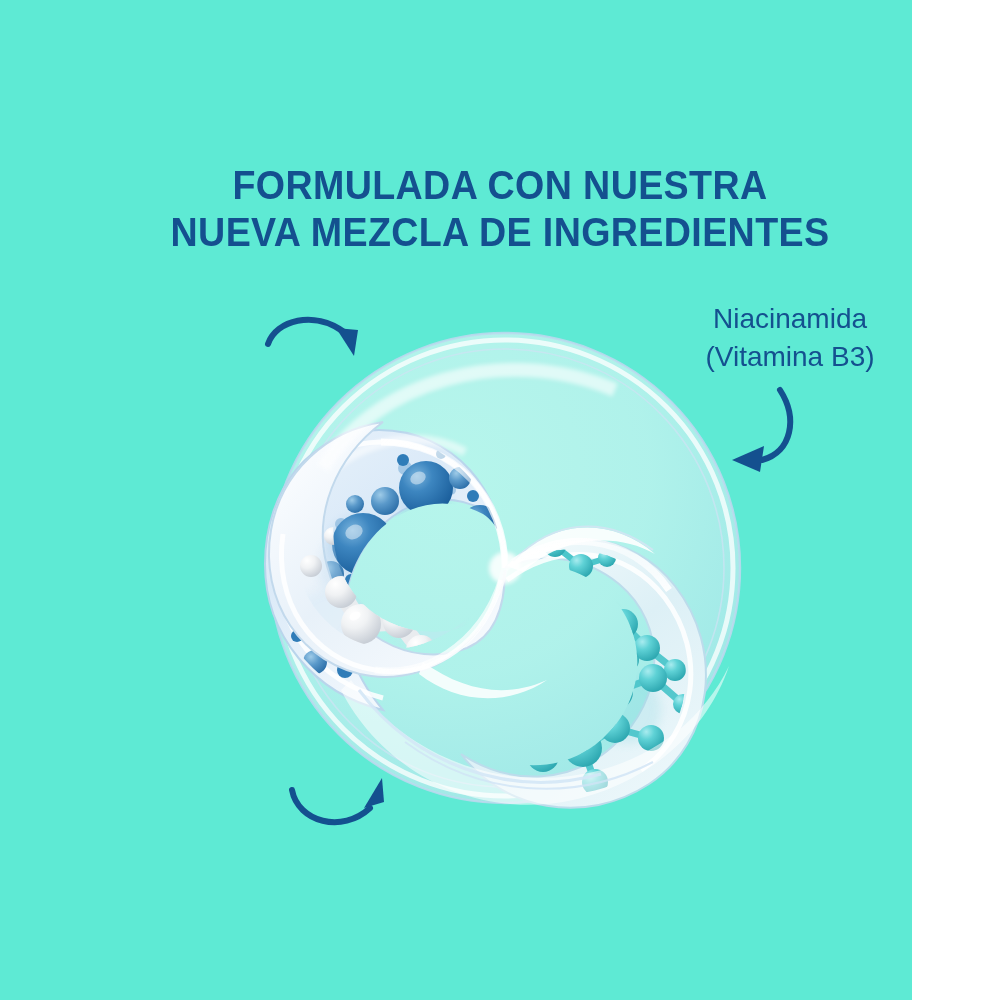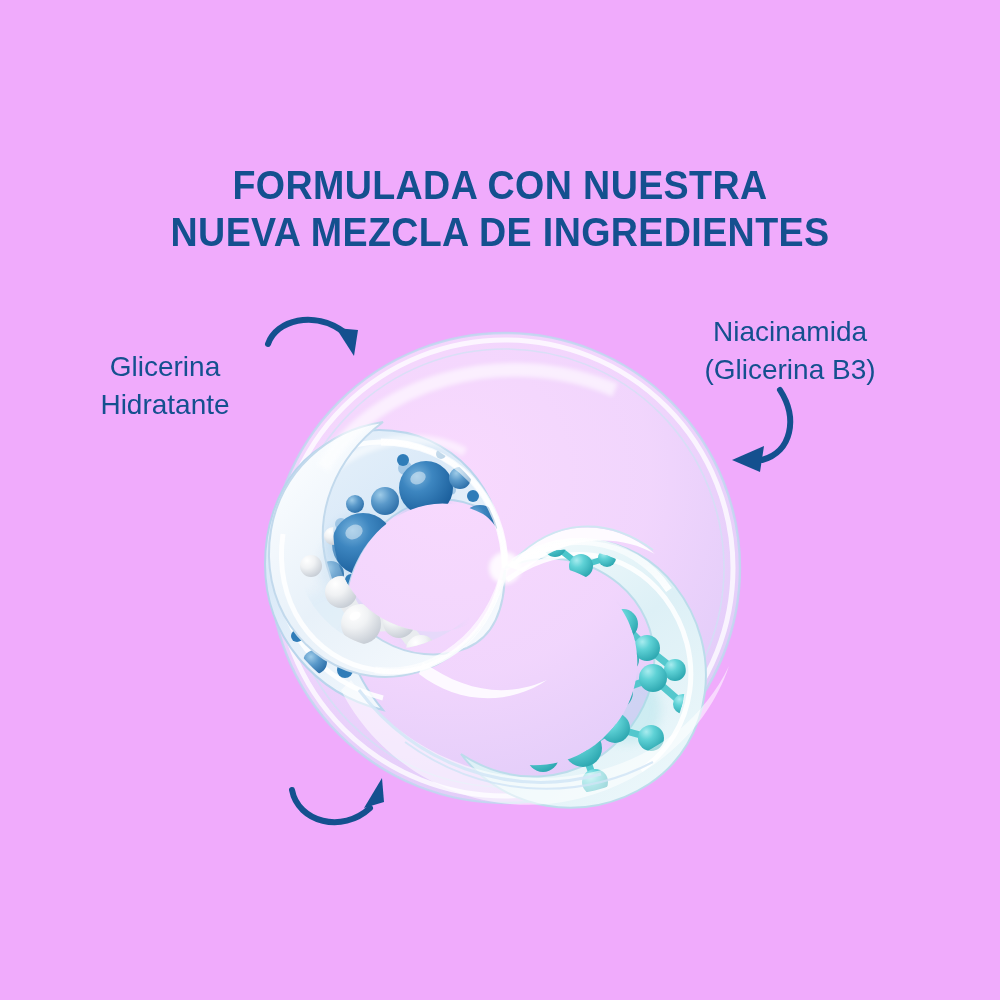--- a/index.html
+++ b/index.html
@@ -11,23 +11,23 @@
   body {
     width: 1000px;
     height: 1000px;
     overflow: hidden;
     font-family: "Liberation Sans", sans-serif;
     position: relative;
   }
 
   #stage {
     position: relative;
-    width: 1000px;
+    width: 912px;
     height: 1000px;
-    background: #f0abfc;
+    background: #5eead4;
   }
 
   
   .heading {
     position: absolute;
     left: 0;
     top: 162px;
     width: 1000px;
     text-align: center;
     color: #14508f;
@@ -58,21 +58,21 @@
   .label .ll { display: block; }
 
   #label-glicerina {
     left: 0px;
     top: 348px;
     width: 330px;
     text-align: center;
   }
   #label-niacinamida {
     left: 645px;
-    top: 313px;
+    top: 300px;
     width: 290px;
     text-align: center;
   }
   #label-pantenol {
     left: 60px;
     top: 718px;
     width: 340px;
     text-align: center;
   }
 
@@ -453,32 +453,28 @@
         <path d="M96,362 C150,438 248,478 346,452 C404,436 450,398 474,348
                  C452,414 392,466 318,482 C216,504 124,448 86,372 Z" fill="#ffffff" opacity="0.55"></path>
         <path d="M104,372 C158,444 252,482 346,456" fill="none" stroke="#d4e7f6" stroke-width="3" opacity="0.9"></path>
         <path d="M150,424 C224,478 318,486 398,444" fill="none" stroke="#cfe4f5" stroke-width="2" opacity="0.8"></path>
       </g>
 
       <path d="M68,150 C118,66 246,24 360,72" fill="none" stroke="#ffffff" stroke-width="14" opacity="0.6" filter="url(#soft)"></path>
     </svg>
   </div>
 
-  <div class="label" id="label-glicerina">
-    <span class="ll">Glicerina</span>
-    <span class="ll">Hidratante</span>
-  </div>
   <svg class="arrow-svg" id="arrow-glicerina" width="110" height="70" viewBox="0 0 110 70" xmlns="http://www.w3.org/2000/svg">
     <path d="M6,34 C14,10 52,0 82,22" fill="none" stroke="#14508f" stroke-width="6" stroke-linecap="round"></path>
     <path d="M92,46 L74,18 L96,20 Z" fill="#14508f"></path>
   </svg>
 
   <div class="label" id="label-niacinamida">
     <span class="ll">Niacinamida</span>
-    <span class="ll">(Glicerina B3)</span>
+    <span class="ll">(Vitamina B3)</span>
   </div>
   <svg class="arrow-svg" id="arrow-niacinamida" width="100" height="100" viewBox="0 0 100 100" xmlns="http://www.w3.org/2000/svg">
     <path d="M62,8 C80,36 74,70 44,78" fill="none" stroke="#14508f" stroke-width="6" stroke-linecap="round"></path>
     <path d="M14,78 L46,64 L42,90 Z" fill="#14508f"></path>
   </svg>
 
   <svg class="arrow-svg" id="arrow-pantenol" width="110" height="70" viewBox="0 0 110 70" xmlns="http://www.w3.org/2000/svg">
     <path d="M6,16 C12,48 56,60 84,34" fill="none" stroke="#14508f" stroke-width="6" stroke-linecap="round"></path>
     <path d="M96,4 L78,34 L98,28 Z" fill="#14508f"></path>
   </svg>

